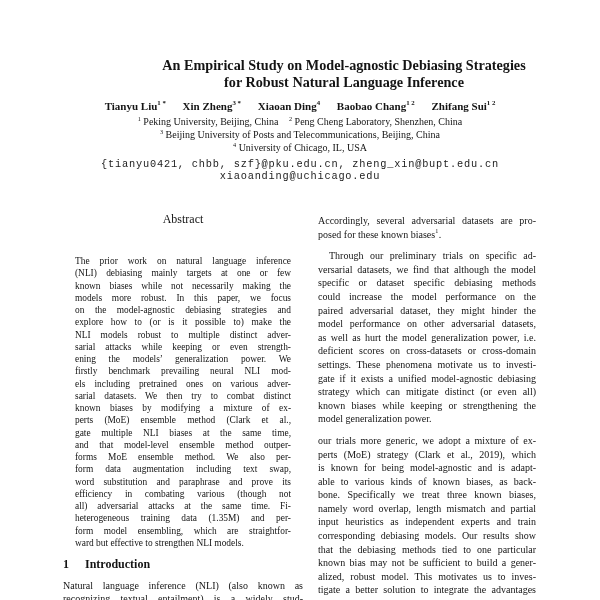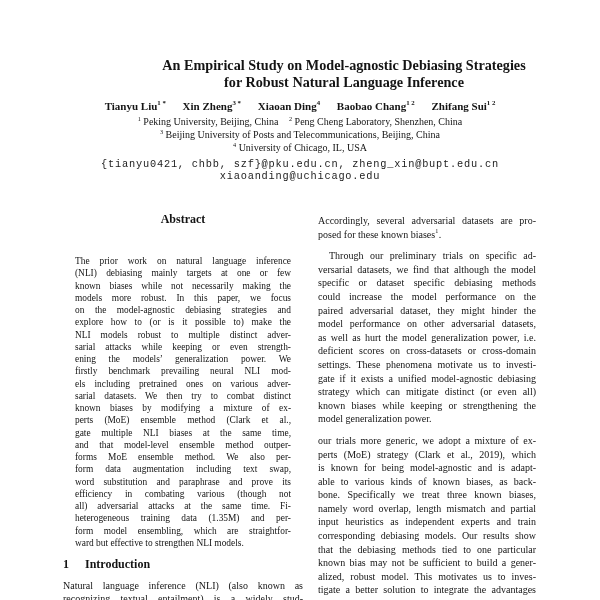--- a/index.html
+++ b/index.html
@@ -26,21 +26,21 @@
   .affil-part { margin:0 4px; }
   .emails {
     position:absolute; top:158px; left:0; width:600px;
     text-align:center;
     font-family:"Liberation Mono","DejaVu Sans Mono",monospace;
     font-size:10.3px; letter-spacing:0.8px; line-height:12.4px; color:#1b1b1b;
   }
   sup { font-size:0.62em; vertical-align:super; line-height:0; }
   
   .abstract-block { position:absolute; left:63px; top:212px; width:240px; height:346px; overflow:hidden; }
-  .abstract-heading { text-align:center; font-weight:bold; font-size:12px; margin:0 0 28px 0; }
+  .abstract-heading { text-align:center; font-weight:normal; font-size:12px; margin:0 0 28px 0; }
   .abstract-body { margin:9px 12px 0 12px; font-size:9.4px; line-height:12.25px; }
   .intro-heading {
     position:absolute; left:63px; top:557px; width:240px;
     font-weight:bold; font-size:12px; line-height:14px;
   }
   .sec-num { display:inline-block; width:22px; }
   .intro-text { position:absolute; left:63px; top:579px; width:240px; font-size:10px; line-height:13.4px; }
   .col-right {
     position:absolute; left:310px; top:206px; width:234px; height:394px; overflow:hidden;
     font-size:10px; line-height:13.6px;

